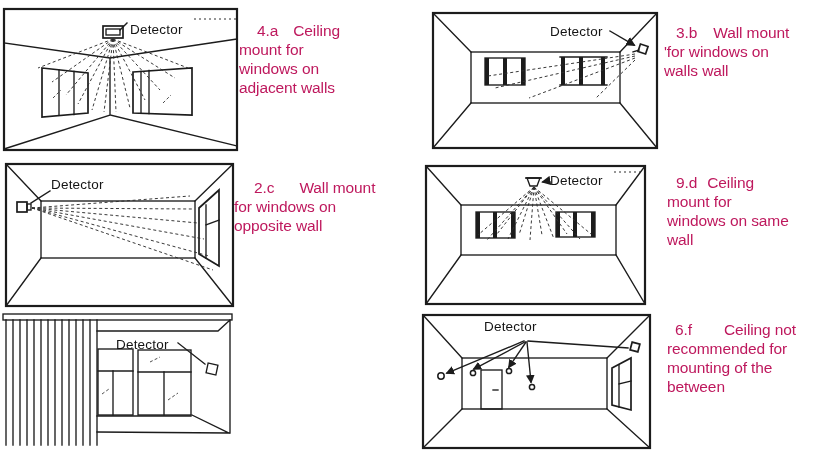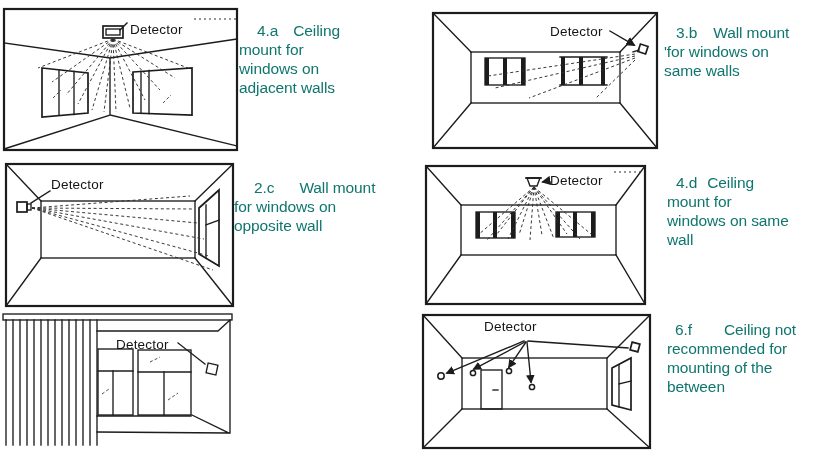--- a/index.html
+++ b/index.html
@@ -8,21 +8,21 @@
   svg{position:absolute;overflow:visible;}
   .ln{stroke:#1c1c1c;stroke-width:1.35;fill:none;stroke-linecap:square;}
   .thick{stroke-width:2.2;}
   .mid{stroke-width:1.7;}
   .bar{stroke:#1c1c1c;stroke-width:4;fill:none;}
   .beam{stroke:#2e2e2e;stroke-width:.95;fill:none;stroke-dasharray:3 2.6;}
   .refl{stroke:#3a3a3a;stroke-width:.9;fill:none;stroke-dasharray:3 2.2;}
   .dot{stroke:#2e2e2e;stroke-width:1;fill:none;stroke-dasharray:2 3;}
   text.dlabel{font:13.5px "Liberation Sans",sans-serif;fill:#141414;letter-spacing:.2px;}
   .blob{fill:none;stroke:#1c1c1c;stroke-width:1.5;}
-  .cap{position:absolute;width:158px;font-size:15.5px;line-height:19px;color:#0f766e;
+  .cap{position:absolute;width:158px;font-size:15.5px;line-height:19px;color:#be185d;
        letter-spacing:-0.1px;}
   .cap .num{display:inline-block;margin-left:var(--ind,10px);margin-right:var(--gap,16px);}
   .cap-rest{white-space:pre-line;}
 </style>
 </head>
 <body>
 
 <div class="page">
 
   <svg style="left:3px;top:8px" width="236" height="144" viewBox="0 0 236 144">
@@ -255,31 +255,31 @@
   <div class="cap" style="left:239px;top:21px;--ind:18px;--gap:15px">
     <div class="cap-l1"><span class="num">4.a</span><span>Ceiling</span></div>
     <div class="cap-rest">mount for
 windows on
 adjacent walls</div>
   </div>
 
   <div class="cap" style="left:664px;top:23px;--ind:12px;--gap:16px">
     <div class="cap-l1"><span class="num">3.b</span><span>Wall mount</span></div>
     <div class="cap-rest">'for windows on
-same walls</div>
+walls wall</div>
   </div>
 
   <div class="cap" style="left:234px;top:178px;--ind:20px;--gap:25px">
     <div class="cap-l1"><span class="num">2.c</span><span>Wall mount</span></div>
     <div class="cap-rest">for windows on
 opposite wall</div>
   </div>
 
   <div class="cap" style="left:667px;top:173px;--ind:9px;--gap:10px">
-    <div class="cap-l1"><span class="num">4.d</span><span>Ceiling</span></div>
+    <div class="cap-l1"><span class="num">9.d</span><span>Ceiling</span></div>
     <div class="cap-rest">mount for
 windows on same
 wall</div>
   </div>
 
   <div class="cap" style="left:250px;top:320px;--ind:2px;--gap:28px">
   </div>
 
   <div class="cap" style="left:667px;top:320px;--ind:8px;--gap:32px">
     <div class="cap-l1"><span class="num">6.f</span><span>Ceiling not</span></div>

